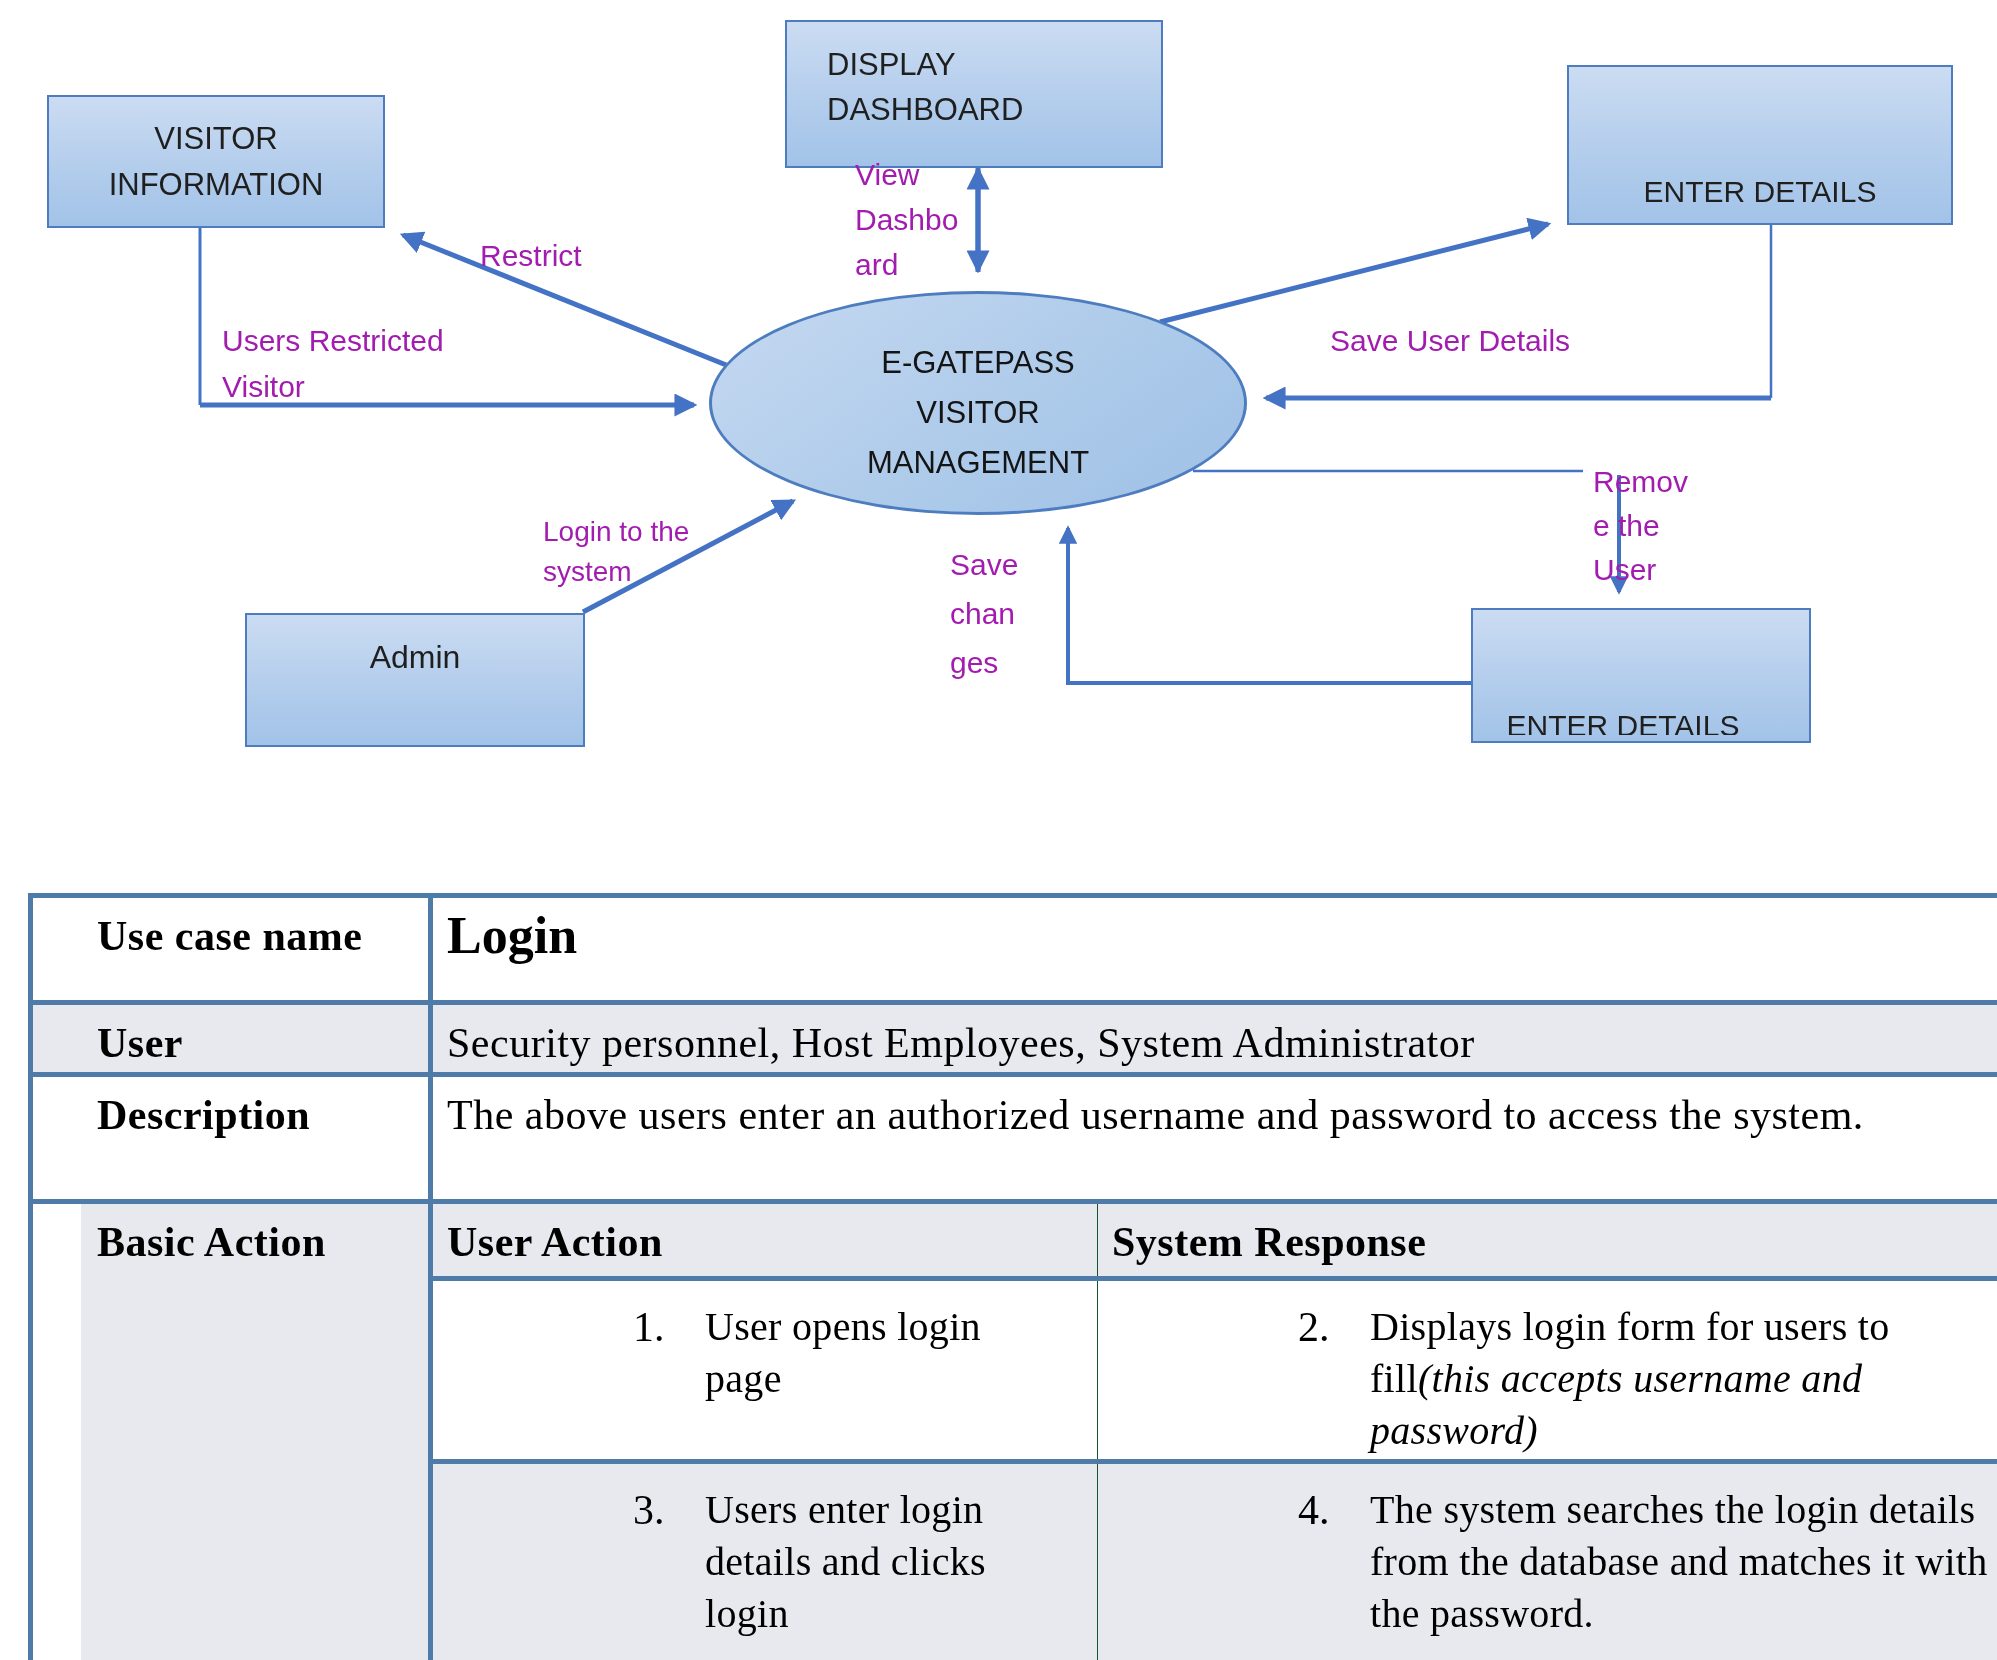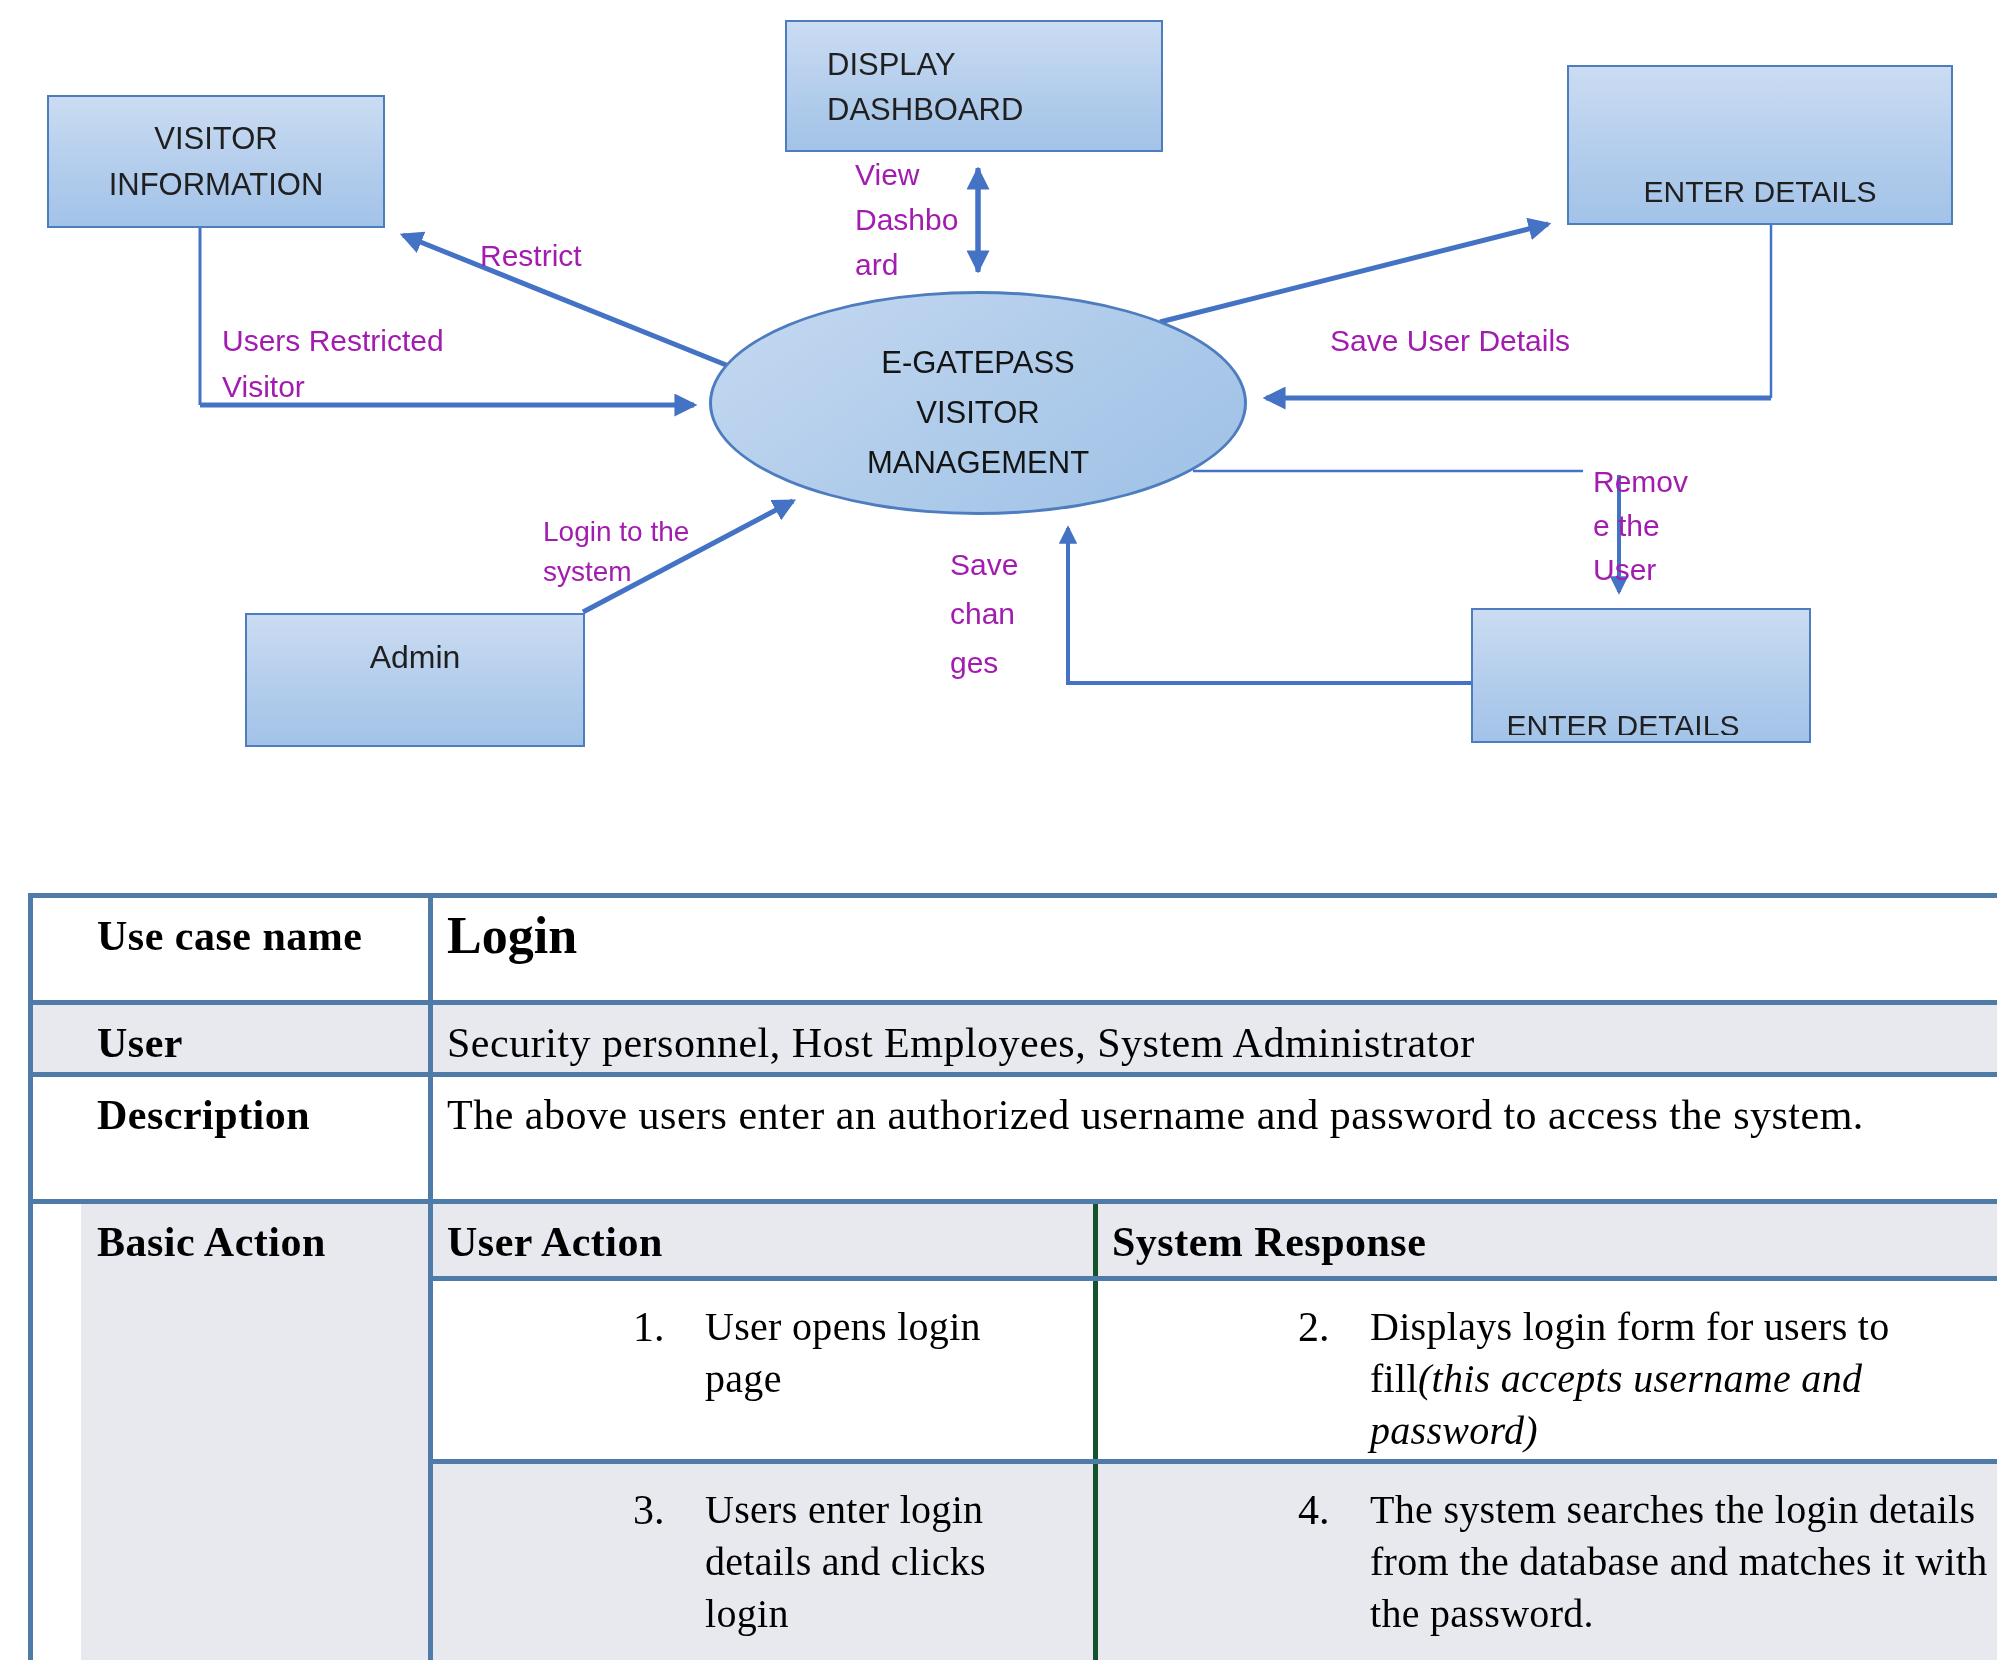--- a/index.html
+++ b/index.html
@@ -16,21 +16,21 @@
 
   .dbox {
     position:absolute;
     background:linear-gradient(180deg,#cbdcf2 0%, #b3cdec 55%, #a2c3e8 100%);
     border:2px solid #4d7dbf;
     color:#1f1f1f;
   }
   .box-visitor { left:47px; top:95px; width:338px; height:133px;
     display:flex; align-items:center; justify-content:center; text-align:center;
     font-size:31px; line-height:46px; white-space:pre-line; }
-  .box-dashboard { left:785px; top:20px; width:378px; height:132px;
+  .box-dashboard { left:785px; top:20px; width:378px; height:148px;
     padding:20px 0 0 40px; font-size:31px; line-height:45px; white-space:pre-line; }
   .box-enter-top { left:1567px; top:65px; width:386px; height:160px;
     display:flex; align-items:flex-end; justify-content:center;
     padding-bottom:14px; font-size:30px; }
   .box-admin { left:245px; top:613px; width:340px; height:134px;
     text-align:center; padding-top:24px; font-size:32px; }
   .box-enter-bottom { left:1471px; top:608px; width:340px; height:135px; overflow:hidden; }
   .enter-bottom-text { position:absolute; top:101px; left:-18px; right:18px; height:24px;
     overflow:hidden; text-align:center; font-size:30px; line-height:30px; color:#1f1f1f; }
 
@@ -67,21 +67,21 @@
   .r1 { height:107px; background:#ffffff; }
   .r2 { height:72px;  background:#e8e9ef; }
   .r3 { height:127px; background:#ffffff; }
   .r4 { border-bottom:none; }
   .r4 .c1 { background:#e8e9ef; }
   .sub { flex:1; display:flex; flex-direction:column; }
   .sub-head { display:flex; height:77px; background:#e8e9ef; border-bottom:5px solid #4e7ba8; }
   .sub-row  { display:flex; border-bottom:5px solid #4e7ba8; }
   .sub-row-1 { height:183px; background:#ffffff; }
   .sub-row-2 { height:215px; background:#e8e9ef; }
-  .sub-c1 { width:665px; flex:none; border-right:5px solid #14532d; }
+  .sub-c1 { width:665px; flex:none; border-right:1px solid #14532d; }
   .sub-c2 { flex:1; }
 
   .tlabel { font-weight:bold; font-size:42px; padding:14px 0 0 16px; letter-spacing:0.5px; }
   .tvalue { font-size:42px; padding:14px 0 0 14px; letter-spacing:0.5px; }
   .tlogin { font-weight:bold; font-size:52px; padding:8px 0 0 14px; }
   .sub-head .tlabel { padding-left:14px; }
 
   .li { display:flex; padding:20px 0 0 200px; }
   .li .num { width:72px; flex:none; font-size:42px; line-height:52px; }
   .li .txt { font-size:40px; line-height:52px; letter-spacing:0.3px; }

